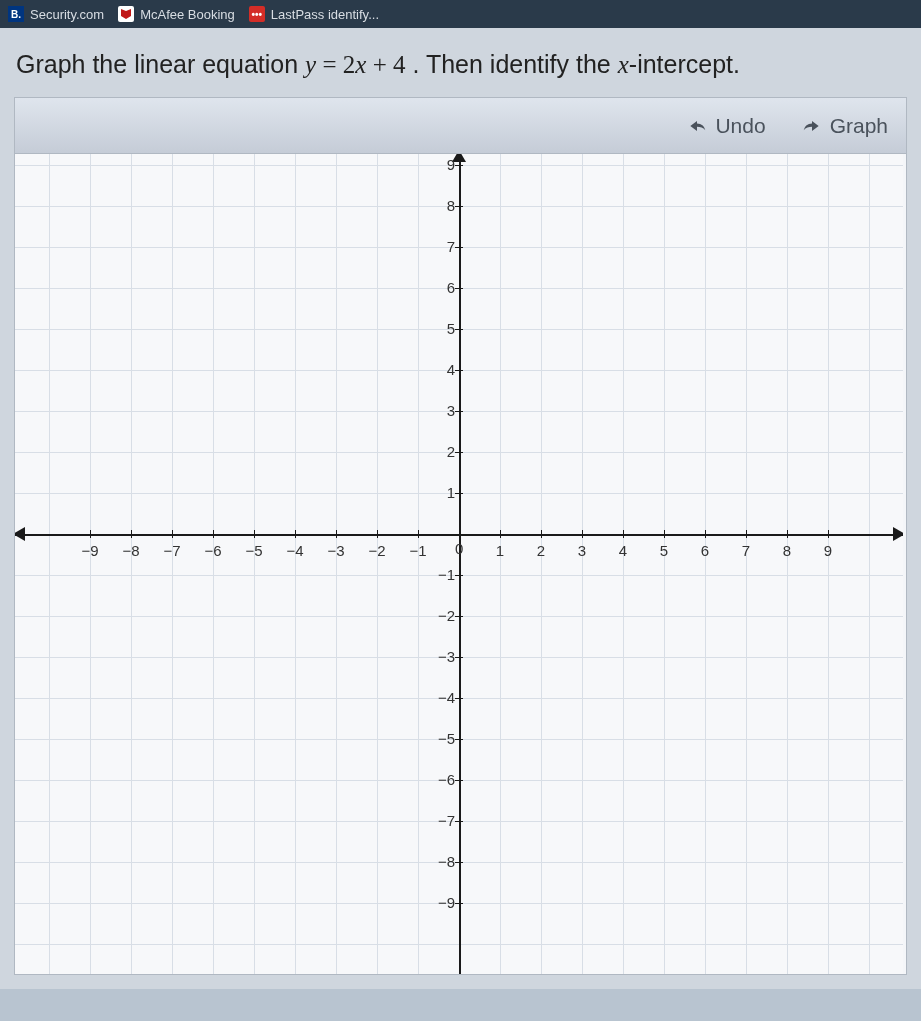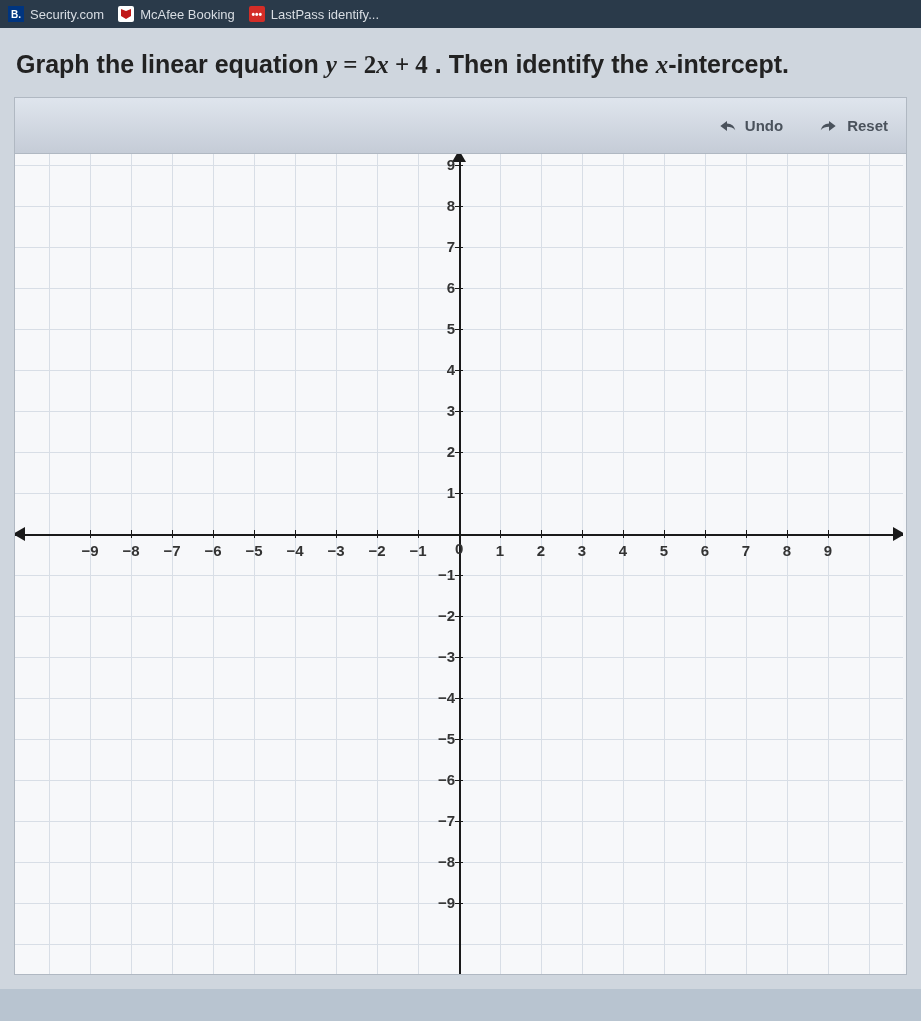--- a/index.html
+++ b/index.html
@@ -34,21 +34,20 @@
       font-size: 10px;
       font-weight: bold;
       color: #fff;
     }
     .bk-icon.booking { background: #003580; }
     .bk-icon.mcafee { background: #fff; color: #c01818; border-radius: 2px; }
     .bk-icon.lastpass { background: #d32d27; border-radius: 2px; color: #fff; }
     .content {
       background: #cfd6de;
       padding: 14px;
-      font-weight: bold;
     }
     .question {
       font-size: 25px;
       color: #222;
       margin: 8px 0 18px 2px;
     }
     .math-var { font-style: italic; font-family: 'Times New Roman', serif; }
     .math-eq { font-family: 'Times New Roman', serif; }
     .graph-wrapper {
       background: #f4f6f9;
@@ -72,21 +71,21 @@
       font-size: 21px;
       color: #222;
       cursor: pointer;
     }
     .toolbar-spacer { flex: 1; }
     .toolbar-btn {
       display: flex;
       align-items: center;
       gap: 8px;
       padding: 0 18px;
-      font-size: 15px;
+      font-size: 21px;
       color: #4a525c;
       cursor: pointer;
       height: 56px;
     }
     .tb-icon { width: 20px; height: 20px; display:inline-flex; align-items:center; justify-content:center;}
     .graph-area {
       position: relative;
       width: 888px;
       height: 820px;
       background: #f7f8fa;
@@ -149,21 +148,21 @@
             </svg>
         </span>
         <span>Undo</span>
       </div>
       <div class="toolbar-btn">
         <span class="tb-icon">
           <svg width="24" height="18" viewBox="0 0 24 18">
               <path d="M20 9 L12 3 L12 6 Q4 6 2 14 Q6 10 12 10 L12 15 Z" fill="#4a525c"></path>
             </svg>
         </span>
-        <span>Reset</span>
+        <span>Graph</span>
       </div>
     </div>
 
     <div class="graph-area" id="graph-canvas">
         <div class="grid-line vert" style="left: 34px;"></div>
         <div class="grid-line vert" style="left: 75px;"></div>
         <div class="grid-line vert" style="left: 116px;"></div>
         <div class="grid-line vert" style="left: 157px;"></div>
         <div class="grid-line vert" style="left: 198px;"></div>
         <div class="grid-line vert" style="left: 239px;"></div>

